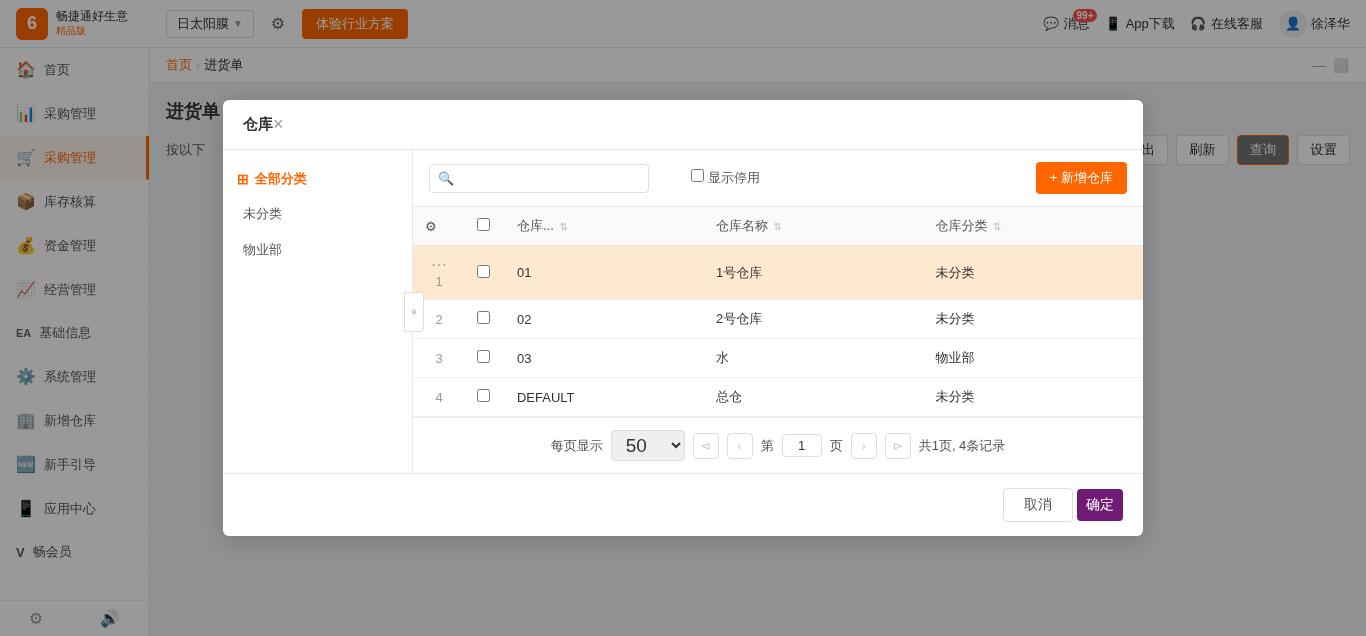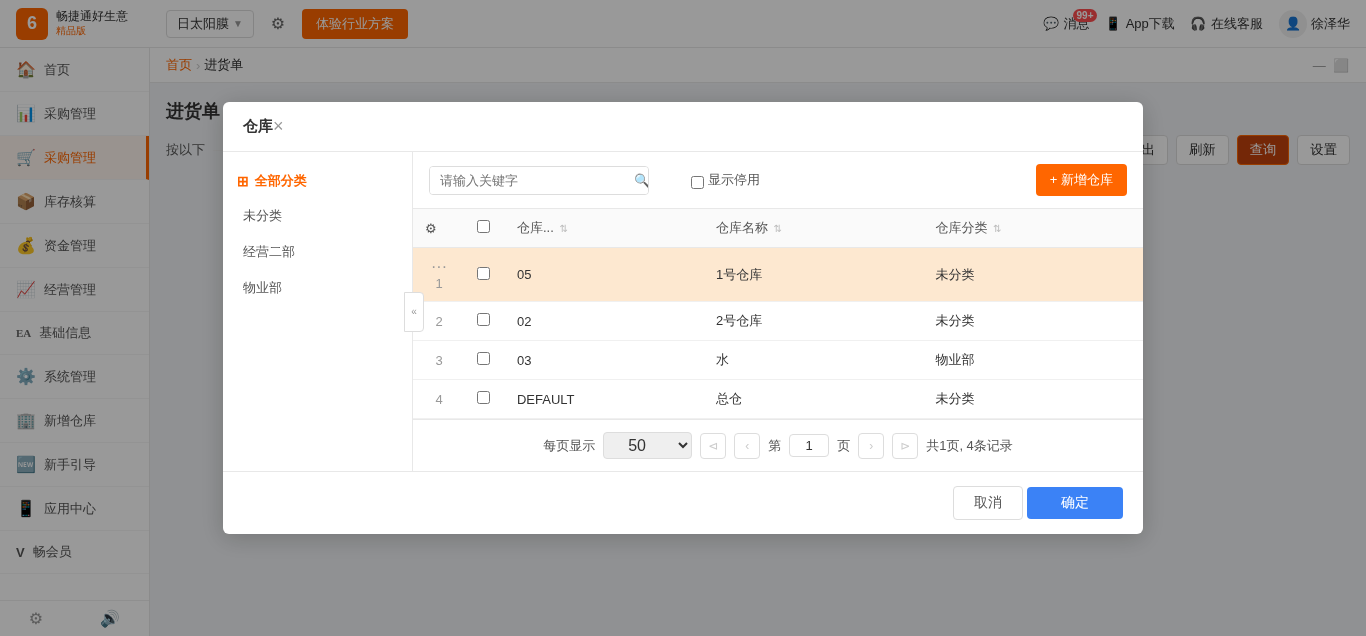--- a/index.html
+++ b/index.html
@@ -87,21 +87,21 @@
       background: #fff; padding: 8px 16px;
       border-bottom: 1px solid #e8e8e8;
       display: flex; align-items: center; gap: 4px;
       font-size: 13px; color: #999;
     }
     .breadcrumb-bar .current { color: #333; }
     .action-btn {
       border: 1px solid #ddd; background: #fff; padding: 5px 12px;
       border-radius: 4px; cursor: pointer; display: flex; align-items: center; gap: 4px; color: #333;
     }
-    .action-btn.orange { background: #c2410c; color: #fff; border-color: #f60; }
+    .action-btn.orange { background: #737373; color: #fff; border-color: #f60; }
 
     
     .overlay {
       position: fixed; top: 0; left: 0; right: 0; bottom: 0;
       background: rgba(0,0,0,0.4); z-index: 200;
       display: flex; align-items: center; justify-content: center;
     }
 
     
     .modal {
@@ -156,21 +156,21 @@
       display: flex; align-items: center;
       border: 1px solid #ddd; border-radius: 4px; overflow: hidden;
       width: 220px;
     }
     .search-box input {
       border: none; outline: none; padding: 6px 10px; flex: 1; font-size: 13px; color: #333;
     }
     .search-box .search-icon-btn {
       padding: 6px 8px; color: #999; cursor: pointer; background: #fff;
     }
-    .show-disabled { display: flex; align-items: flex-end; gap: 4px; color: #555; cursor: pointer; padding-left: 30px; }
+    .show-disabled { display: flex; align-items: flex-start; gap: 4px; color: #555; cursor: pointer; padding-left: 30px; }
     .show-disabled input[type=checkbox] { cursor: pointer; }
     .add-warehouse-btn {
       margin-left: auto;
       background: #f60; color: #fff; border: none;
       padding: 7px 14px; border-radius: 4px; cursor: pointer; font-size: 13px;
     }
 
     
     .data-table { flex: 1; overflow: auto; border-top: 1px solid #e8e8e8; }
     table { width: 100%; border-collapse: collapse; }
@@ -187,22 +187,22 @@
     table tr.highlighted { background: #fde8d0; }
     .row-num { color: #999; text-align: center; width: 40px; }
     .dots-btn { cursor: pointer; color: #999; font-size: 16px; padding: 2px 6px; }
 
     
     .pagination {
       padding: 12px 16px; border-top: 1px solid #e8e8e8;
       display: flex; align-items: center; justify-content: center; gap: 8px; color: #555;
     }
     .page-size-select {
-      border: 1px solid #ddd; border-radius: 4px; padding: 3px 20px;
-      font-size: 16px; color: #333; cursor: pointer;
+      border: 1px solid #ddd; border-radius: 4px; padding: 3px 10px;
+      font-size: 19px; color: #333; cursor: pointer;
     }
     .page-btn {
       width: 26px; height: 26px; border: 1px solid #ddd; border-radius: 4px;
       display: flex; align-items: center; justify-content: center;
       cursor: pointer; color: #555; font-size: 12px;
     }
     .page-btn.disabled { color: #ccc; cursor: not-allowed; }
     .page-input {
       width: 40px; border: 1px solid #ddd; border-radius: 4px;
       padding: 3px 6px; text-align: center; font-size: 13px; color: #333;
@@ -212,22 +212,22 @@
     
     .modal-footer {
       display: flex; align-items: center; justify-content: flex-end;
       padding: 14px 20px; border-top: 1px solid #e8e8e8; gap: 4px;
     }
     .cancel-btn {
       border: 1px solid #ddd; background: #fff; padding: 7px 20px;
       border-radius: 4px; cursor: pointer; color: #555; font-size: 14px;
     }
     .confirm-btn {
-      background: #3b82f6; color: #fff; border: none;
-      padding: 7px 34px; border-radius: 4px; cursor: pointer; font-size: 14px;
+      background: #701a75; color: #fff; border: none;
+      padding: 7px 9px; border-radius: 4px; cursor: pointer; font-size: 14px;
     }
 
     
     .bg-page { padding: 16px; }
     .bg-title { font-size: 18px; font-weight: bold; margin-bottom: 12px; color: #333; }
     .bg-bar { display: flex; gap: 8px; align-items: center; margin-bottom: 10px; }
   </style>
 </head>
 <body>
 
@@ -291,21 +291,21 @@
     </div>
     <div class="sidebar-item">
       <span class="si-icon">💰</span>
       <span class="si-label">资金管理</span>
     </div>
     <div class="sidebar-item">
       <span class="si-icon">📈</span>
       <span class="si-label">经营管理</span>
     </div>
     <div class="sidebar-item">
-      <span class="si-icon" style="font-size:11px;font-weight:bold;color:#666;font-family:Liberation Serif, serif;">EA</span>
+      <span class="si-icon" style="font-size:11px;font-weight:bold;color:#666;">EA</span>
       <span class="si-label">基础信息</span>
     </div>
     <div class="sidebar-item">
       <span class="si-icon">⚙️</span>
       <span class="si-label">系统管理</span>
     </div>
     <div class="sidebar-item">
       <span class="si-icon">🏢</span>
       <span class="si-label">新增仓库</span>
     </div>
@@ -366,35 +366,31 @@
 
       <div class="cat-sidebar">
         <div class="cat-header">
           <span style="font-size:14px;">⊞</span>
           <span>全部分类</span>
         </div>
         <div class="cat-item">
           <span>未分类</span>
         </div>
         <div class="cat-item">
-          <span>经营二部</span>
-        </div>
-        <div class="cat-item">
           <span>物业部</span>
         </div>
         <div class="cat-collapse-btn">
           <span>«</span>
         </div>
       </div>
 
       <div class="table-area">
 
         <div class="table-toolbar">
           <div class="search-box">
-            <input type="text" placeholder="请输入关键字" style="">
             <span class="search-icon-btn">🔍</span>
           </div>
           <label class="show-disabled">
             <input type="checkbox" style="">
             <span>显示停用</span>
           </label>
           <button class="add-warehouse-btn">+ 新增仓库</button>
         </div>
 
         <div class="data-table">
@@ -423,21 +419,21 @@
             </thead>
             <tbody id="table-body">
             <tr class="highlighted">
       <td class="row-num">
         <span class="dots-btn" style="display:inline">···</span>
         <span>1</span>
       </td>
       <td>
         <input type="checkbox" style="">
       </td>
-      <td>05</td>
+      <td>01</td>
       <td>1号仓库</td>
       <td>未分类</td>
     </tr>
                 <tr>
       <td class="row-num">
         
         <span>2</span>
       </td>
       <td>
         <input type="checkbox" style="">

